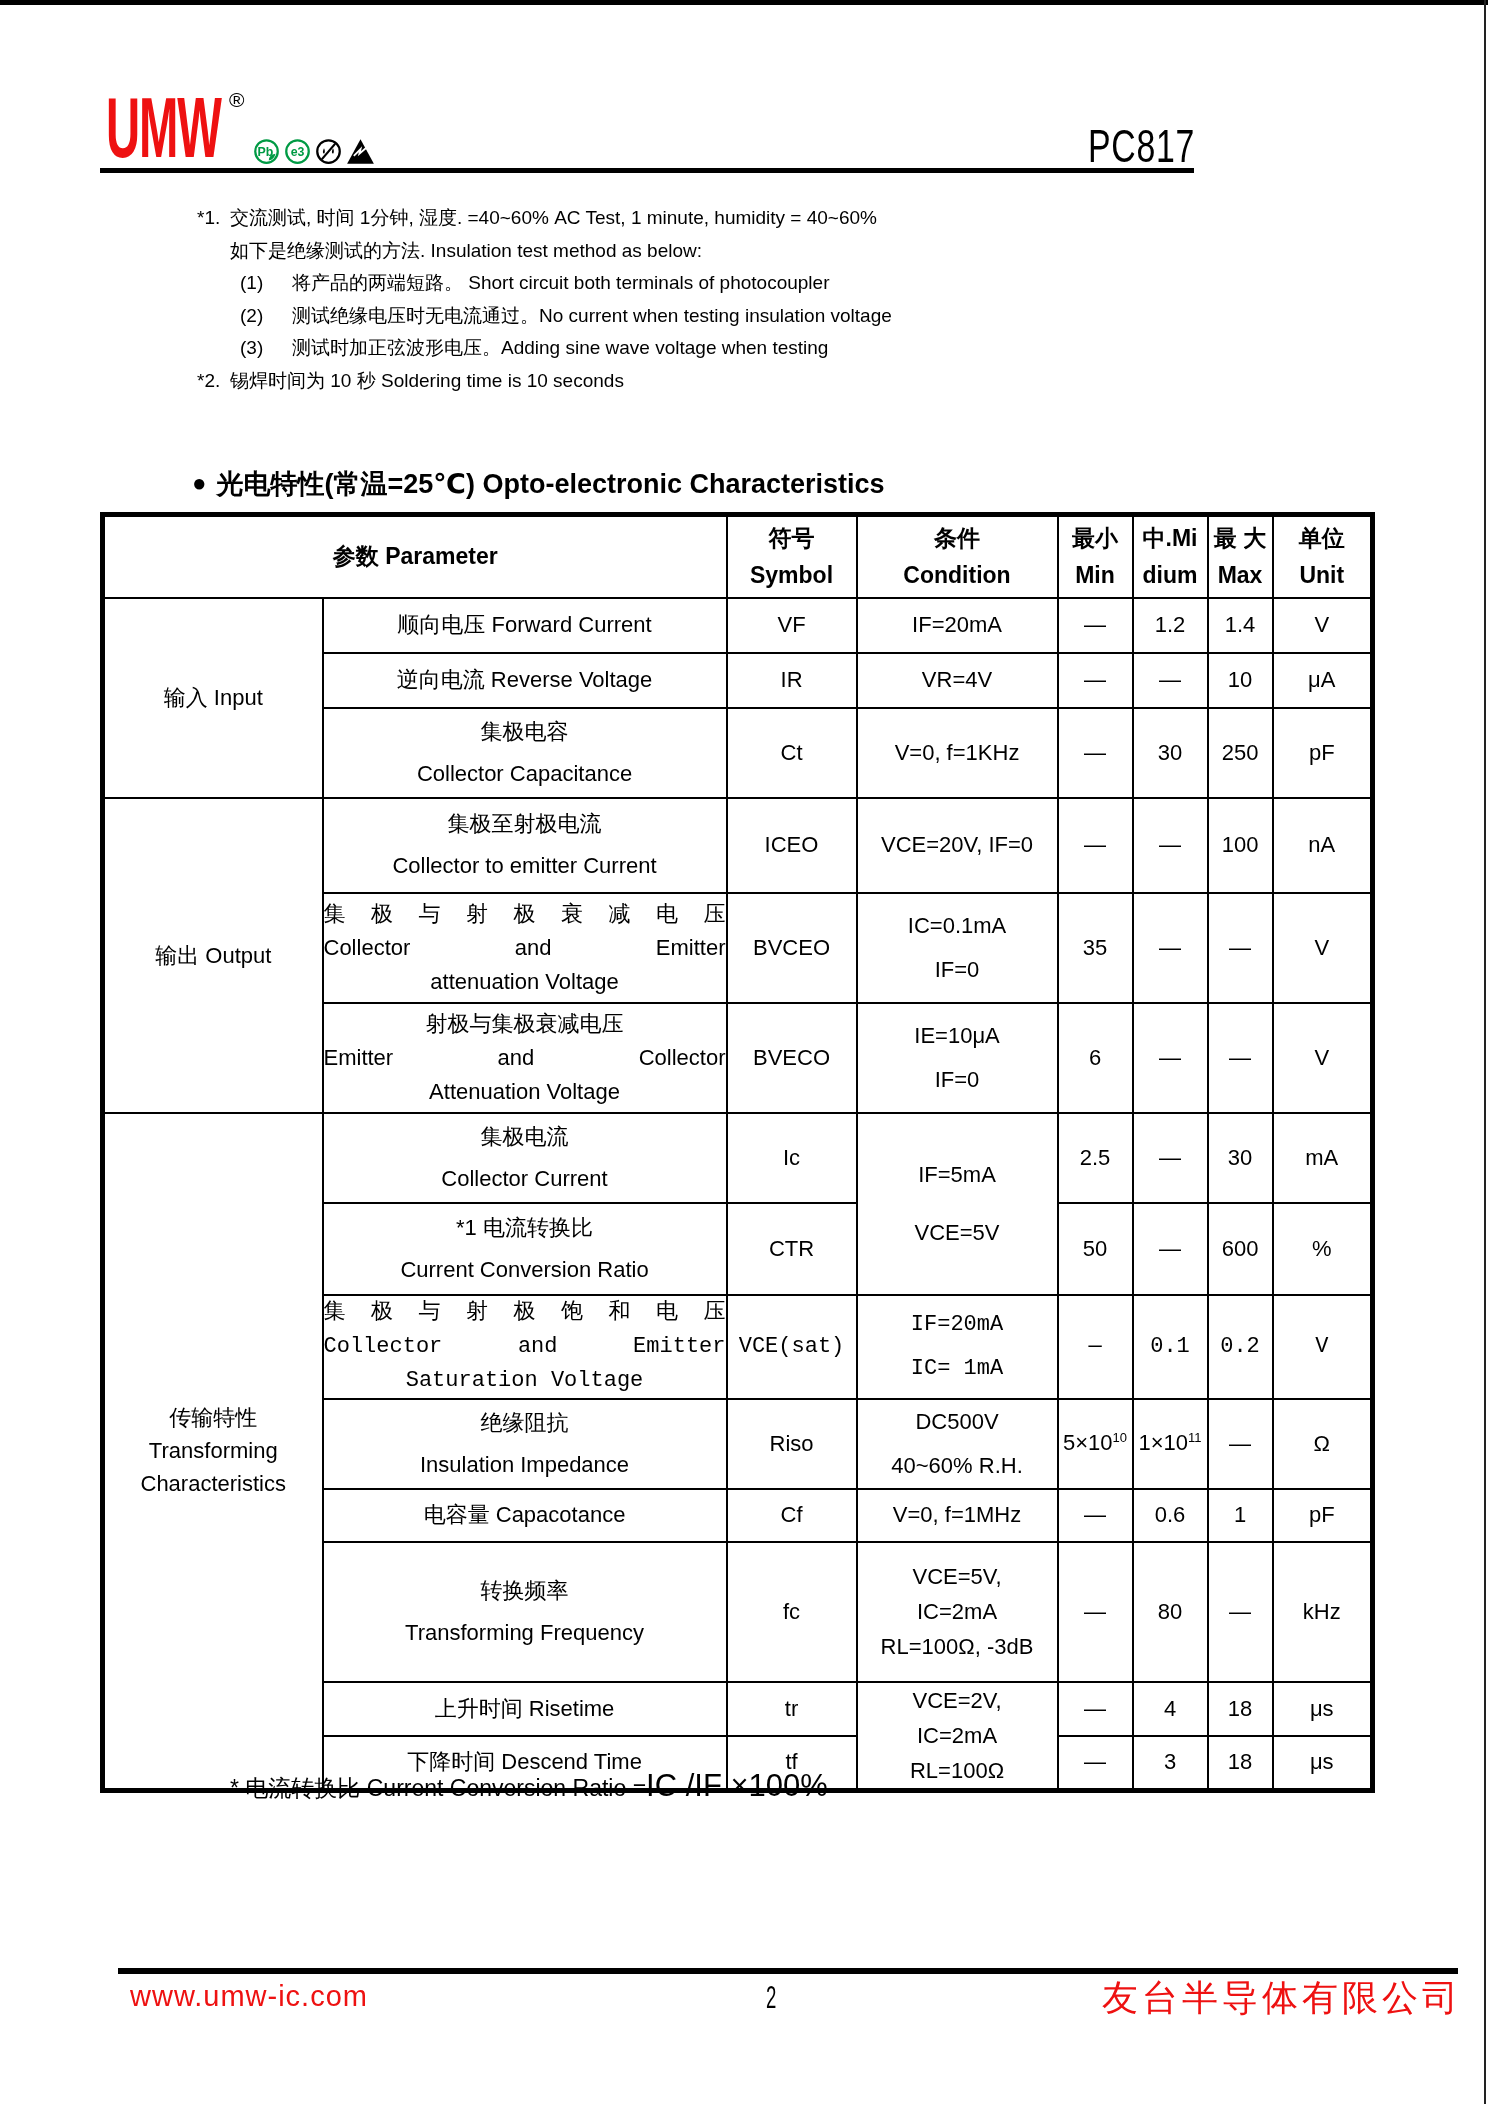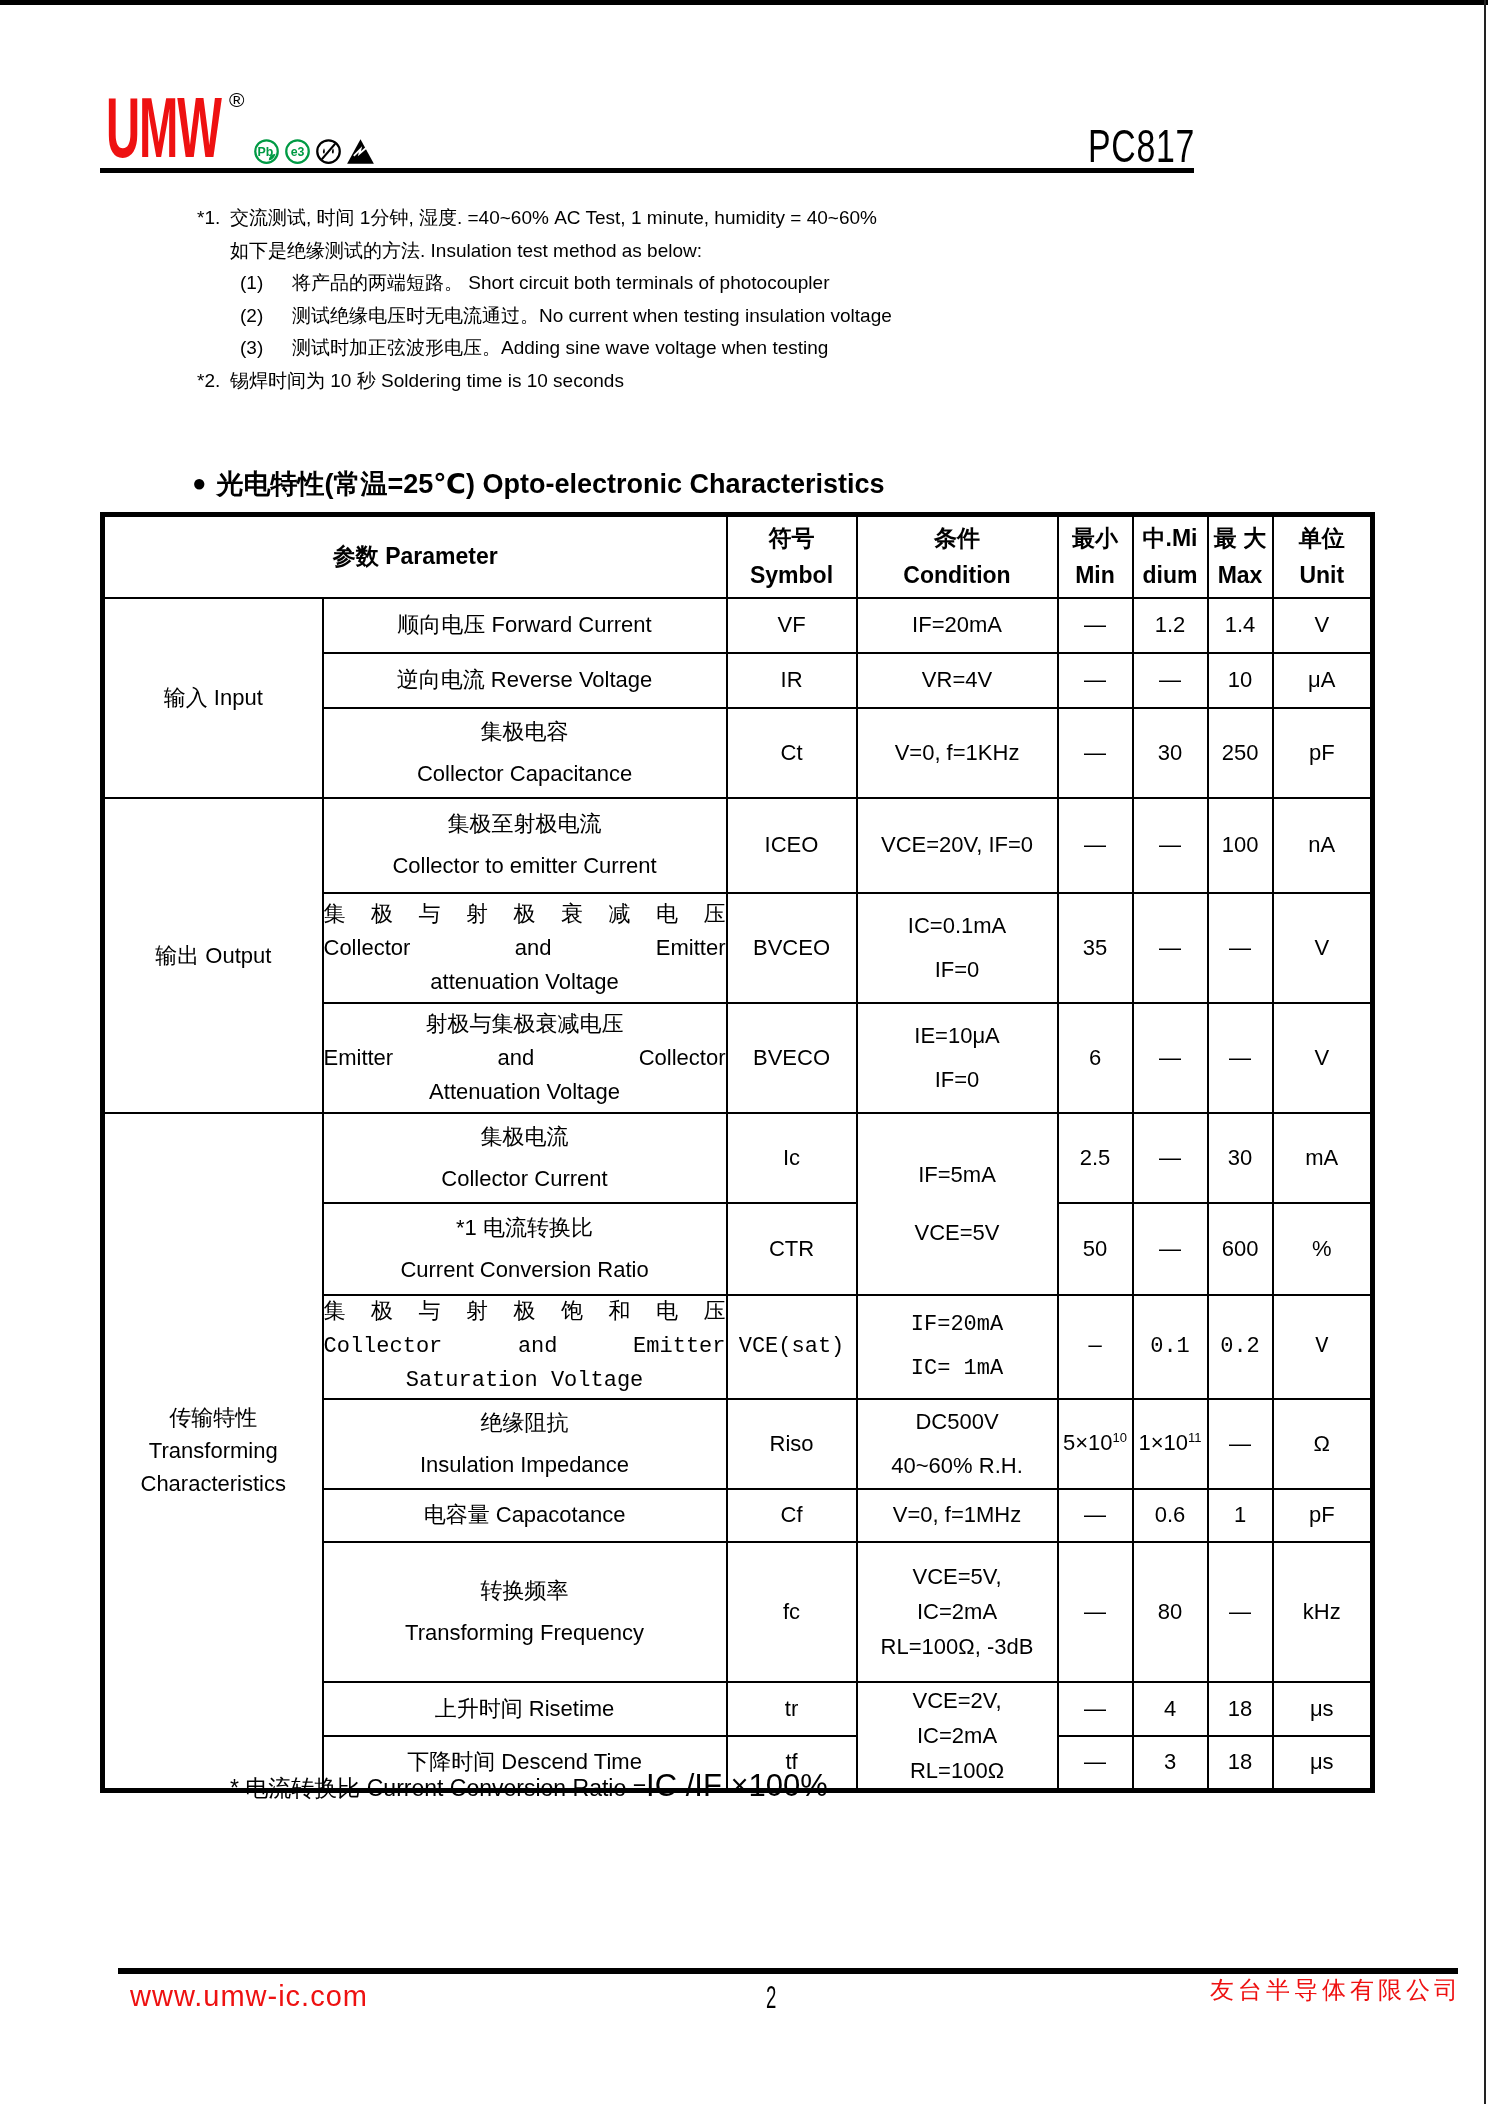--- a/index.html
+++ b/index.html
@@ -55,21 +55,21 @@
   .group div{line-height:33px;}
 
   
   .footnote{position:absolute;left:230px;top:1768px;font-size:23px;white-space:nowrap;}
   .footnote .formula{font-size:31px;}
 
   
   .footer-rule{position:absolute;left:118px;top:1968px;width:1340px;height:6px;background:#000;}
   .footer-url{position:absolute;left:130px;top:1980px;font-size:29px;color:#ee1111;letter-spacing:1px;}
   .footer-page{position:absolute;left:766px;top:1980px;font-size:31px;transform:scaleX(0.6);transform-origin:left top;}
-  .footer-company{position:absolute;right:26px;top:1974px;font-size:24px;color:#ee1111;letter-spacing:4px;white-space:nowrap;}
+  .footer-company{position:absolute;right:26px;top:1974px;font-size:36px;color:#ee1111;letter-spacing:4px;white-space:nowrap;}
 </style>
 </head>
 <body>
 
 <div class="page">
   <div class="top-border"></div>
   <div class="right-border"></div>
 
   <div class="logo">UMW</div>
   <div class="reg">®</div>

